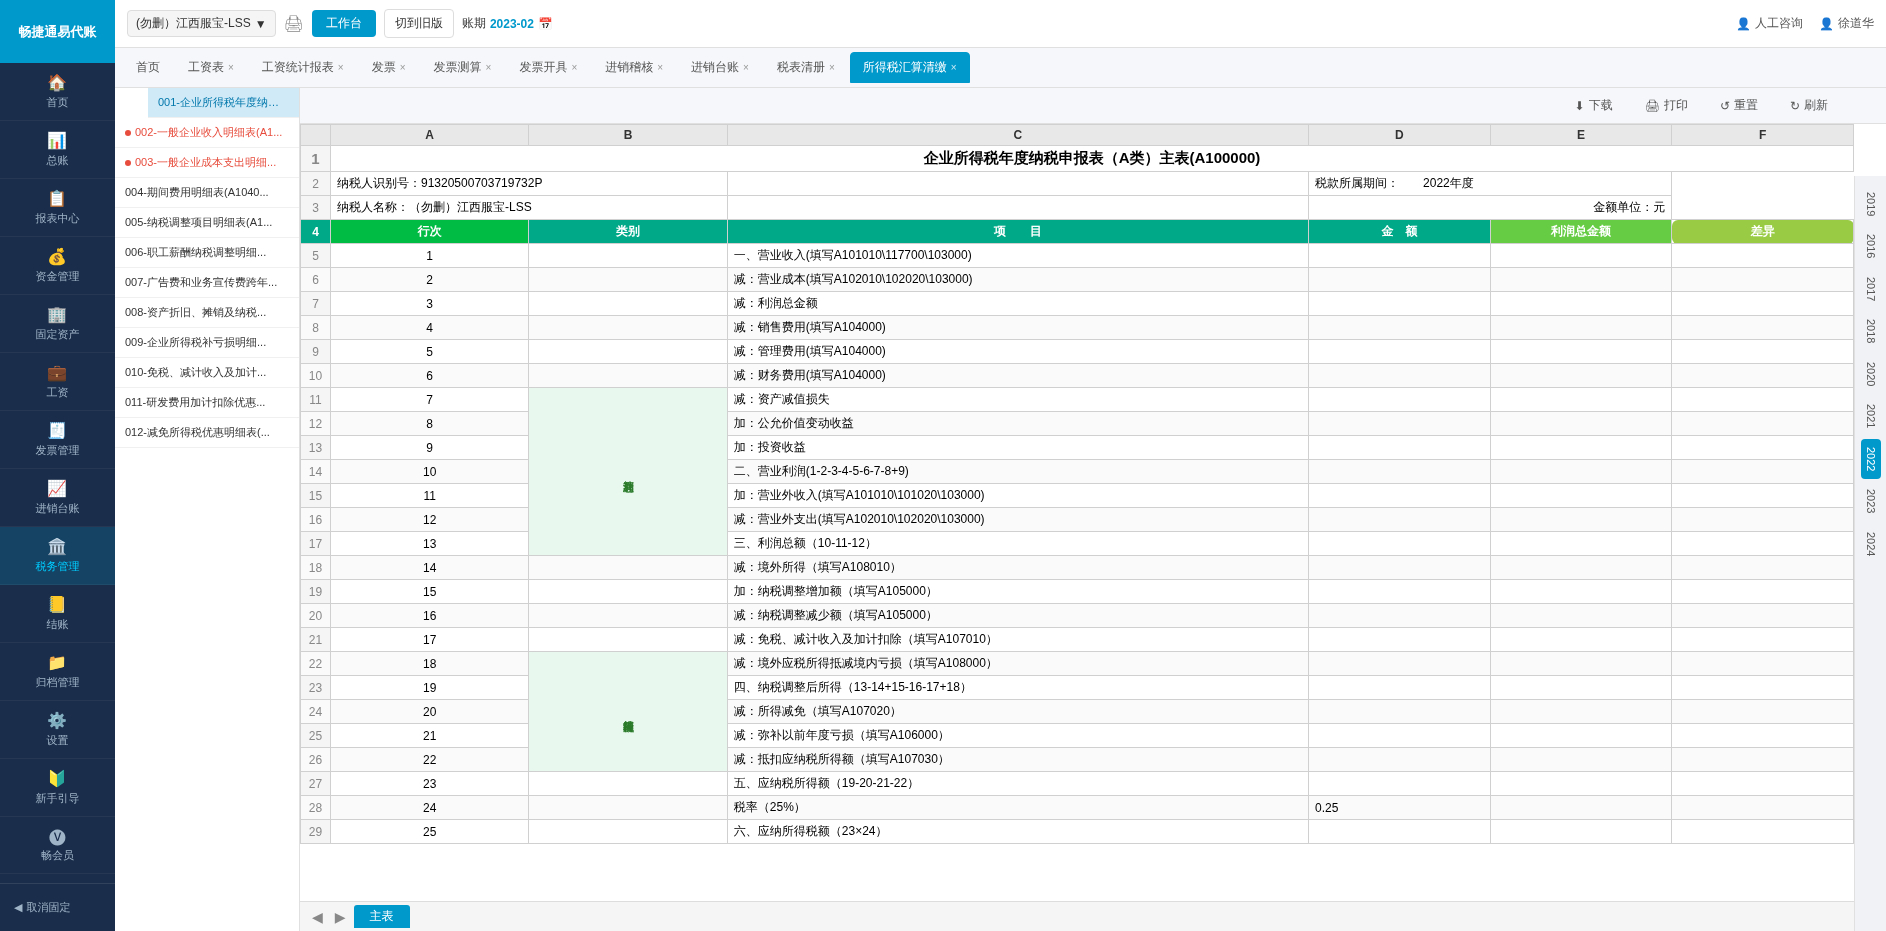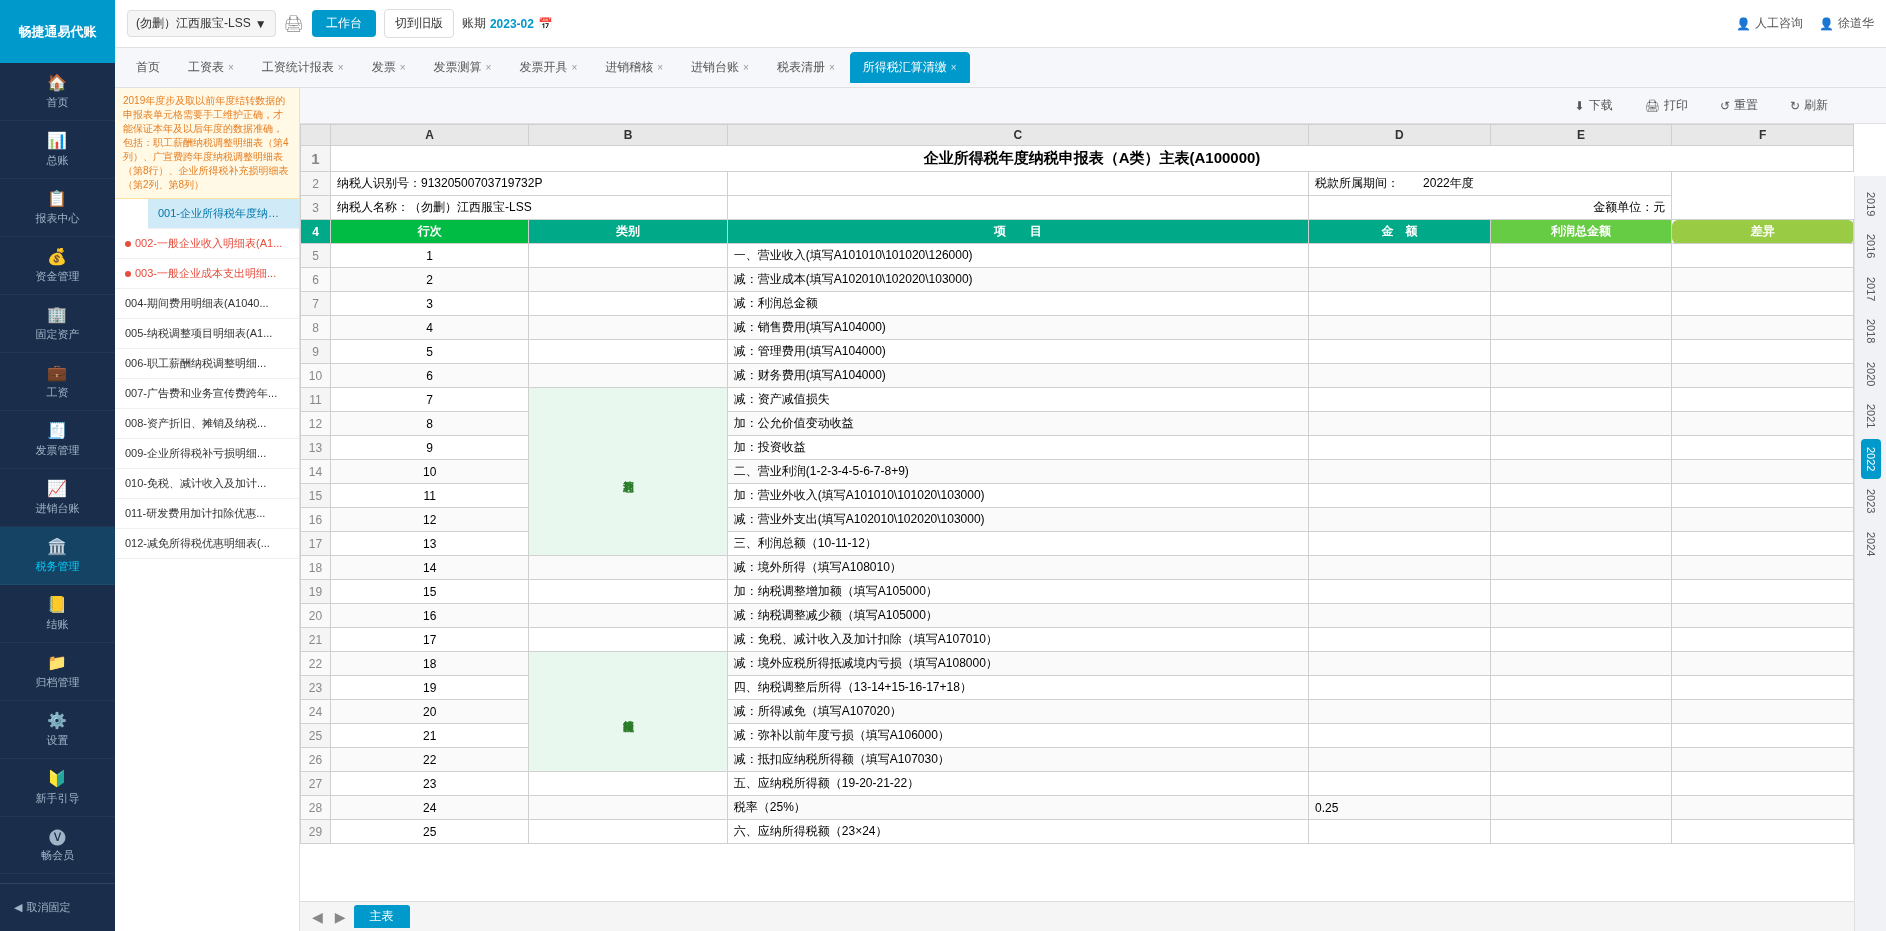--- a/index.html
+++ b/index.html
@@ -501,21 +501,20 @@
       </div>
       <div class="tab-item active">
         <span>所得税汇算清缴</span>
         <span class="tab-close">×</span>
       </div>
     </div>
 
   <div class="content-area" style="position:relative;">
 
     <div class="form-list-panel">
-      <div class="notice-bar" style="font-size:10px; line-height:1.4;">2019年度步及取以前年度结转数据的申报表单元格需要手工维护正确，才能保证本年及以后年度的数据准确，包括：职工薪酬纳税调整明细表（第4列）、广宣费跨年度纳税调整明细表（第8行）、企业所得税补充损明细表（第2列、第8列）</div>
       <div class="form-list" id="form-list-container">
       <div class="form-list-item active"><span>001-企业所得税年度纳税申报...</span></div>
           <div class="form-list-item error"><span class="dot dot-error"></span><span>002-一般企业收入明细表(A1...</span></div>
           <div class="form-list-item error"><span class="dot dot-error"></span><span>003-一般企业成本支出明细...</span></div>
           <div class="form-list-item"><span>004-期间费用明细表(A1040...</span></div>
           <div class="form-list-item"><span>005-纳税调整项目明细表(A1...</span></div>
           <div class="form-list-item"><span>006-职工薪酬纳税调整明细...</span></div>
           <div class="form-list-item"><span>007-广告费和业务宣传费跨年...</span></div>
           <div class="form-list-item"><span>008-资产折旧、摊销及纳税...</span></div>
           <div class="form-list-item"><span>009-企业所得税补亏损明细...</span></div>
@@ -582,21 +581,21 @@
                 <td>类别</td>
                 <td>项　　目</td>
                 <td>金　额</td>
                 <td class="col-lirun">利润总金额</td>
                 <td class="col-chay">差异</td>
               </tr>
               <tr class="data-row">
                 <td class="row-num">5</td>
                 <td style="text-align: center;">1</td>
                 <td></td>
-                <td style="min-width: 320px;">一、营业收入(填写A101010\101020\126000)</td>
+                <td style="min-width: 320px;">一、营业收入(填写A101010\117700\103000)</td>
                 <td style="min-width: 100px;"></td>
                 <td style="min-width: 100px;"></td>
                 <td style="min-width: 100px;"></td>
               </tr>
               <tr class="data-row">
                 <td class="row-num">6</td>
                 <td style="text-align: center;">2</td>
                 <td></td>
                 <td style="min-width: 320px;">减：营业成本(填写A102010\102020\103000)</td>
                 <td style="min-width: 100px;"></td>

